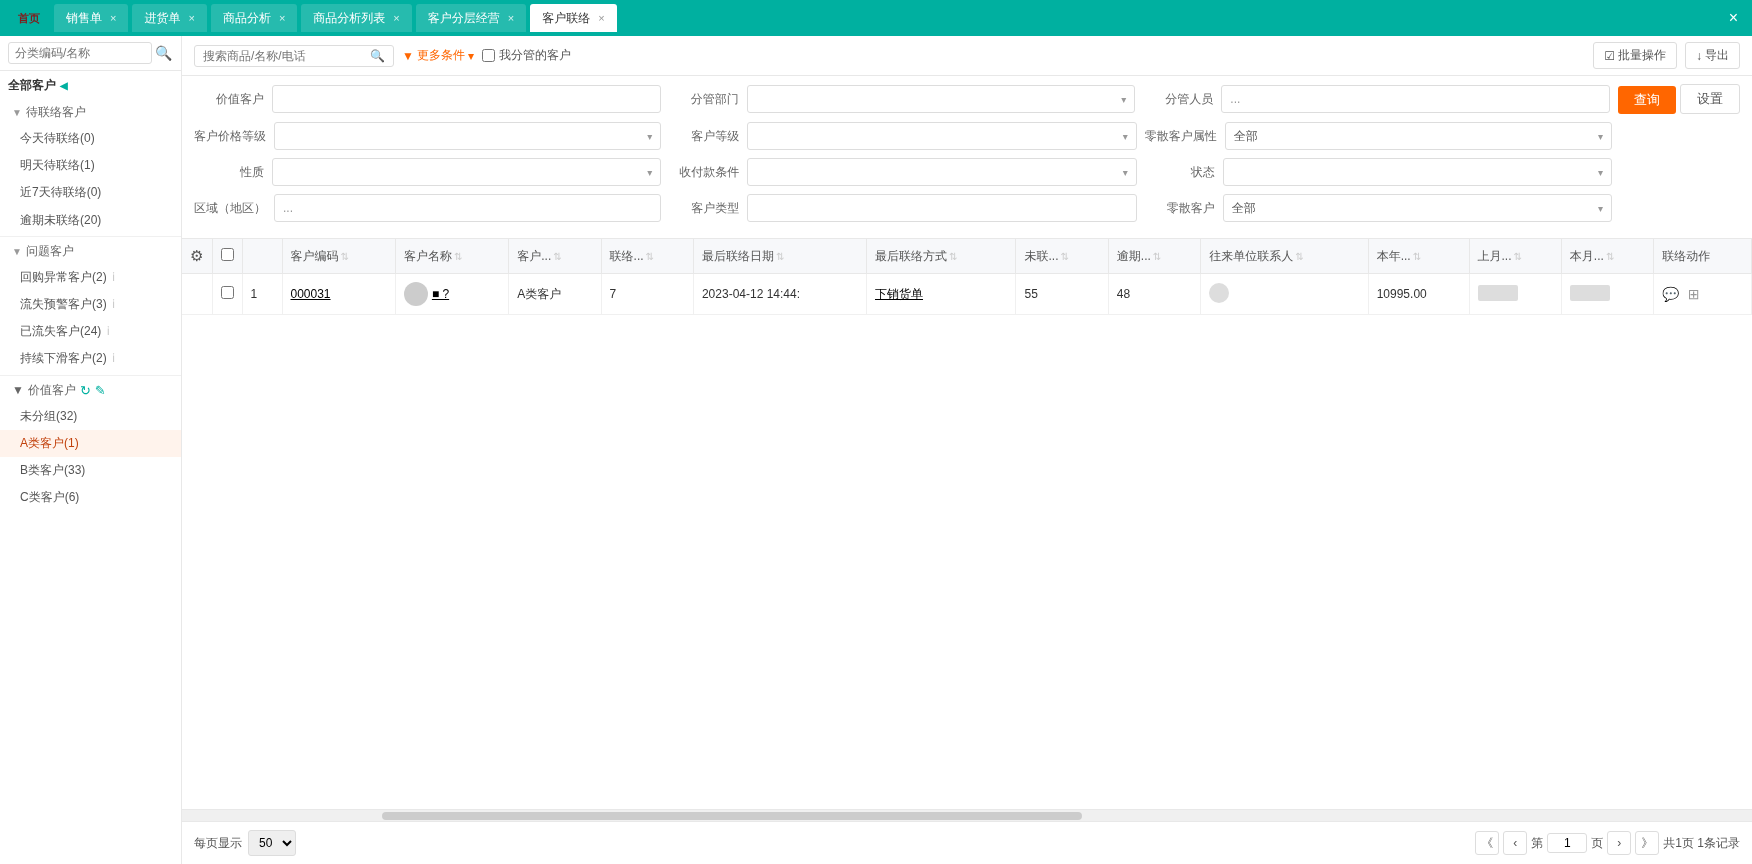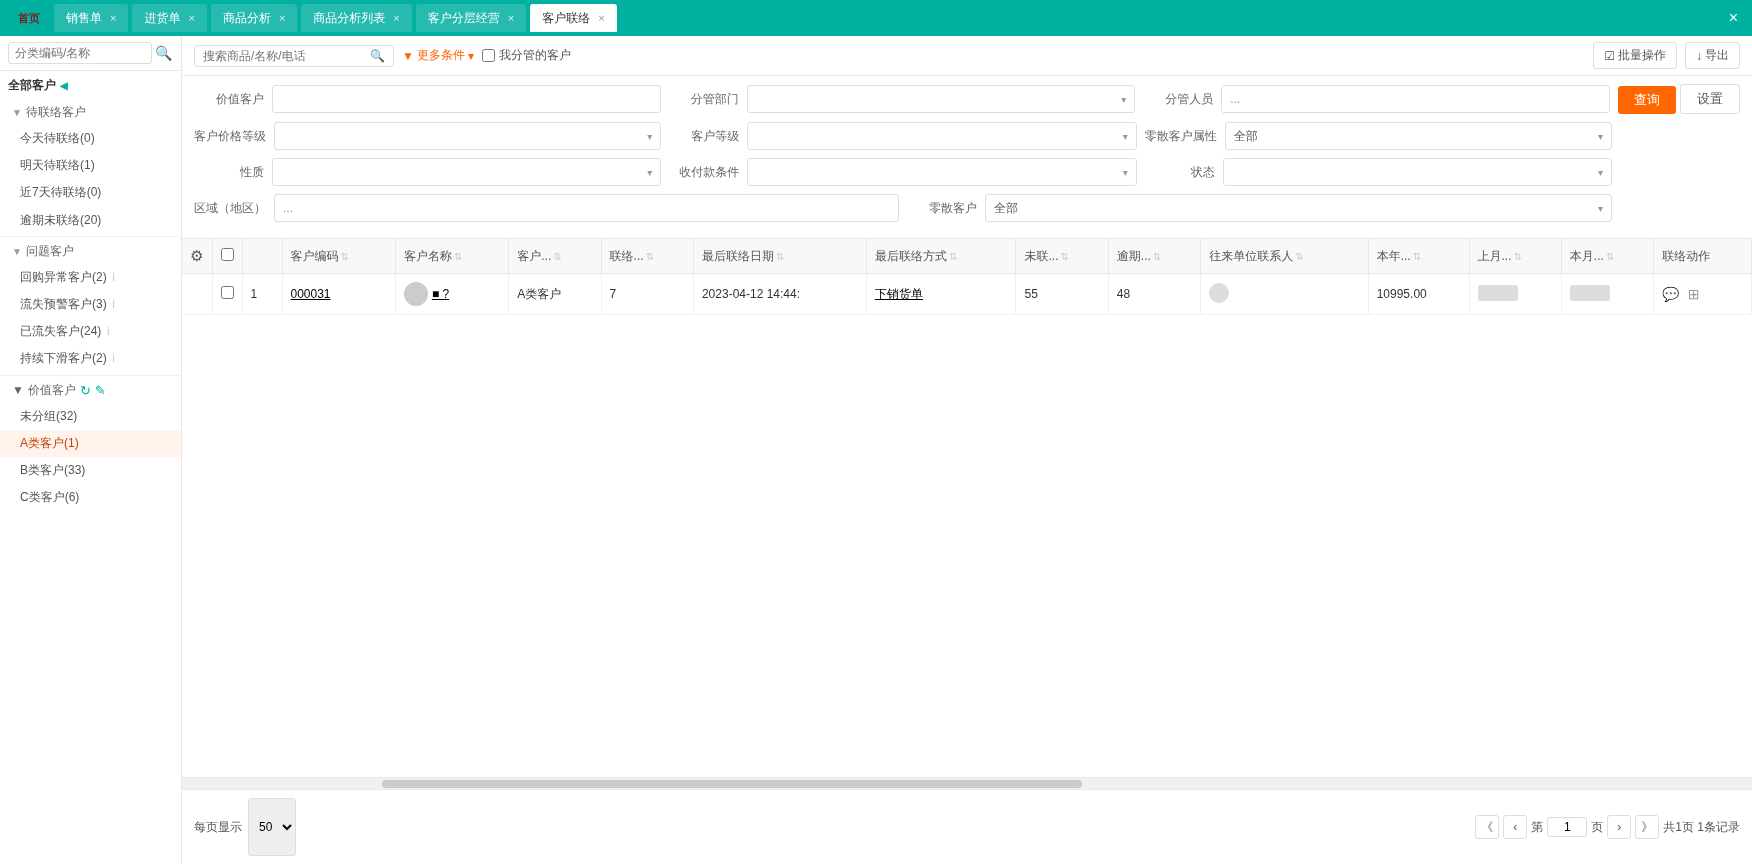--- a/index.html
+++ b/index.html
@@ -407,21 +407,21 @@
     }
     .pagination-bar .per-page {
       display: flex;
       align-items: center;
       gap: 6px;
       color: #555;
     }
     .pagination-bar .per-page select {
       border: 1px solid #ddd;
       border-radius: 3px;
-      padding: 20px 6px;
+      padding: 4px 6px;
       font-size: 12px;
       cursor: pointer;
     }
     .pagination-bar .page-nav {
       display: flex;
       align-items: center;
       gap: 4px;
       margin-left: auto;
       color: #555;
     }
@@ -695,20 +695,27 @@
           </div>
         </div>
         <div style="width: 120px;"></div>
       </div>
 
       <div class="filter-row">
         <div class="filter-field">
           <span class="filter-label">区域（地区）</span>
           <div class="filter-dots">
             <span>...</span>
+          </div>
+        </div>
+        <div class="filter-field">
+          <span class="filter-label">客户类型</span>
+          <div class="filter-select">
+            <span></span>
+            <span class="chevron"></span>
           </div>
         </div>
         <div class="filter-field">
           <span class="filter-label">零散客户</span>
           <div class="filter-select">
             <span>全部</span>
             <span class="chevron">▾</span>
           </div>
         </div>
         <div style="width: 120px;"></div>

